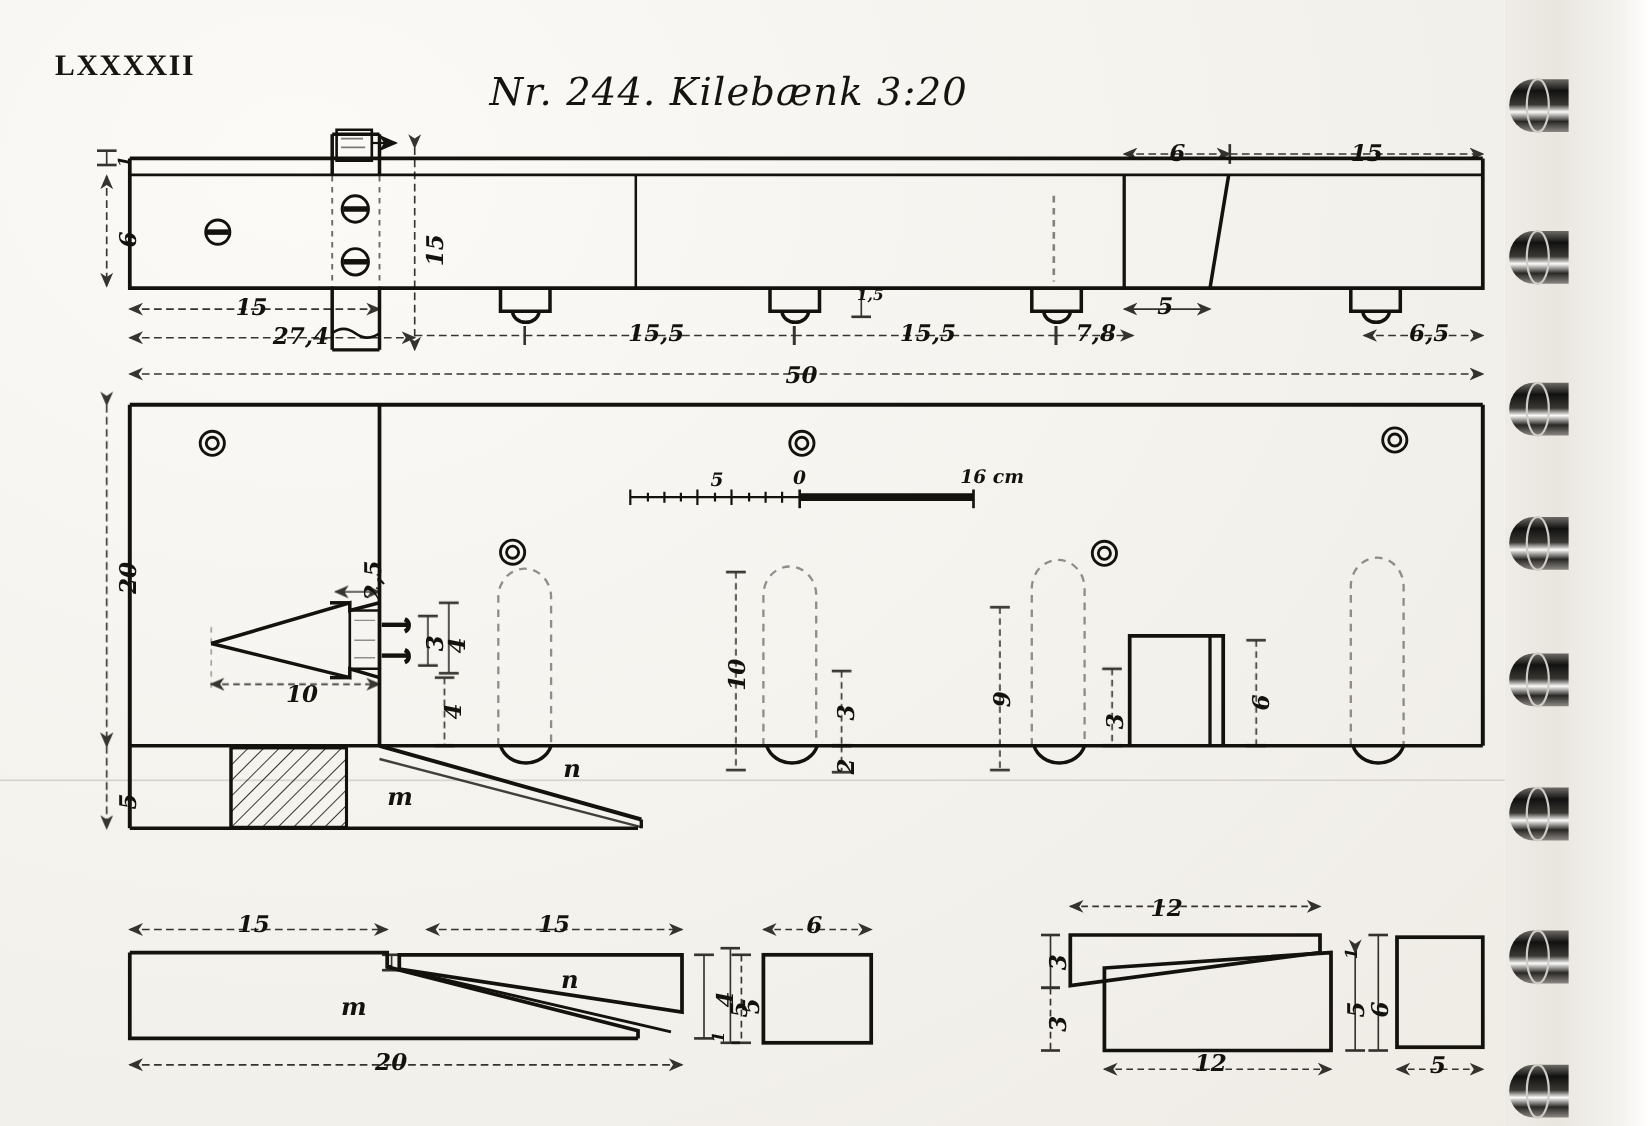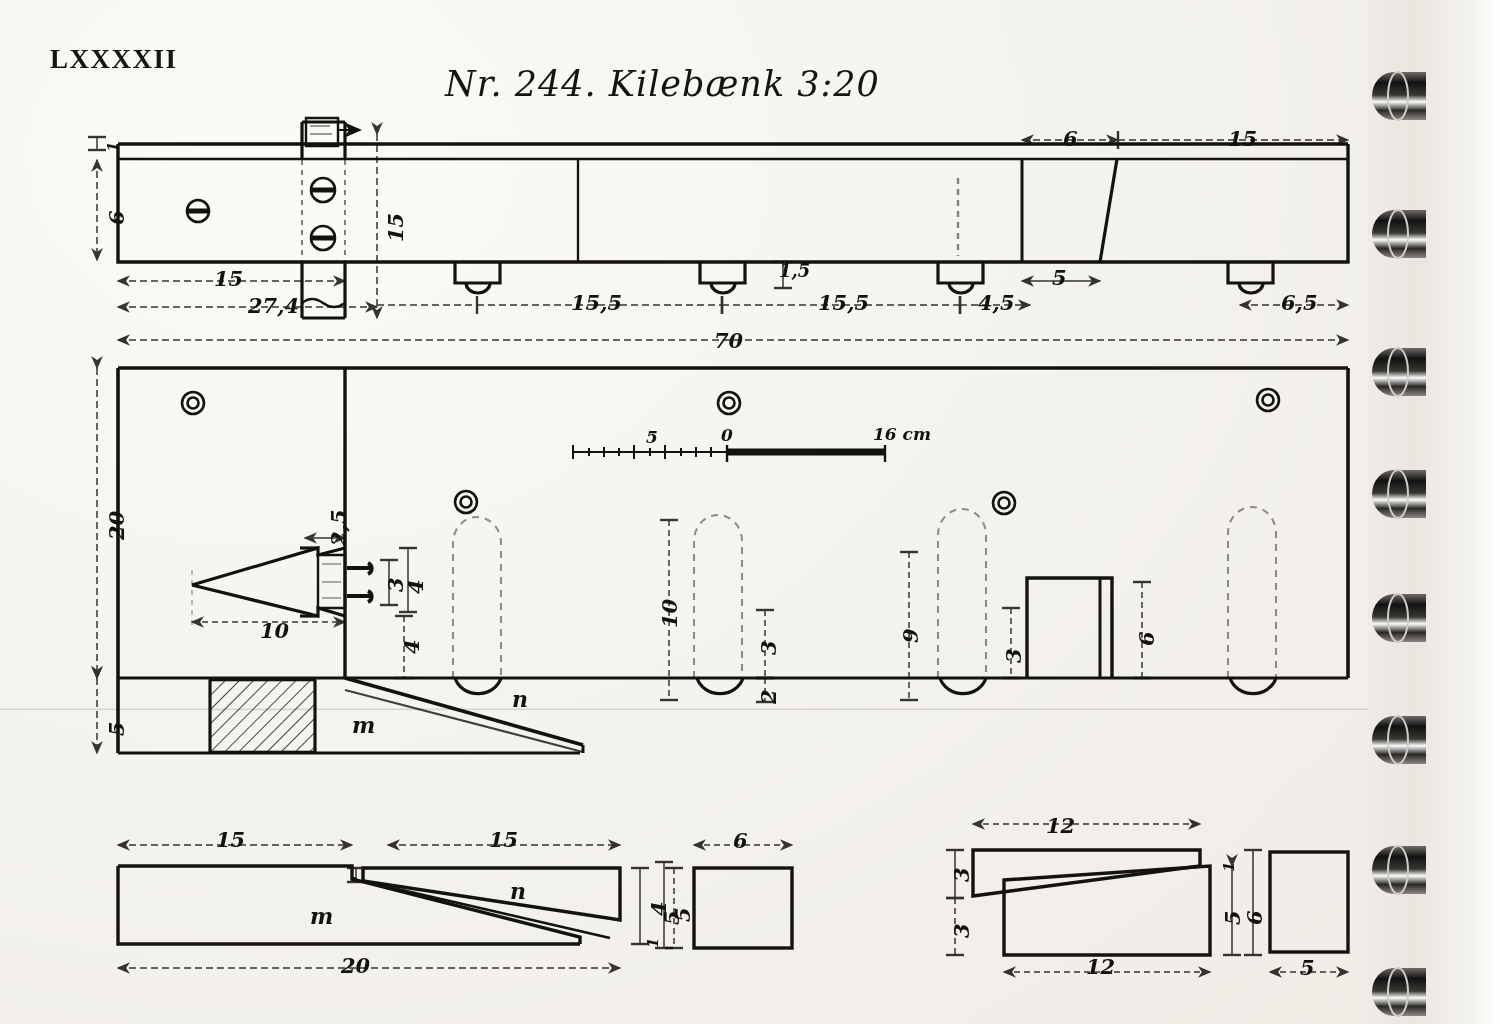--- a/index.html
+++ b/index.html
@@ -37,21 +37,21 @@
   .title{
     position:absolute;font-family:"DejaVu Serif",serif;
     font-style:italic;font-size:35px;color:#16140e;white-space:nowrap;
     letter-spacing:1px;
   }
   .dim{
     position:absolute;font-family:"DejaVu Serif",serif;font-style:italic;
     font-weight:700;color:#14120d;white-space:nowrap;
     font-size:21px;line-height:1;
   }
-  .dim.s{font-size:18px;}
+  .dim.s{font-size:14px;}
   .dim.xs{font-size:15px;}
   .lbl{
     position:absolute;font-family:"DejaVu Serif",serif;font-style:italic;
     font-weight:700;color:#14120d;font-size:22px;line-height:1;
   }
   .rot90{transform:rotate(-90deg);transform-origin:left top;}
   .scaletxt{
     position:absolute;font-family:"DejaVu Serif",serif;font-style:italic;
     font-weight:700;font-size:17px;color:#14120d;white-space:nowrap;
   }
@@ -297,27 +297,27 @@
 
   <div class="title" style="left:445px;top:64px">Nr. 244. Kilebænk 3:20</div>
 
   <div class="dim xs rot90" style="left:106px;top:152px">1</div>
   <div class="dim rot90" style="left:106px;top:225px">6</div>
   <div class="dim rot90" style="left:385px;top:242px">15</div>
   <div class="dim" style="left:214px;top:268px">15</div>
   <div class="dim" style="left:248px;top:295px">27,4</div>
   <div class="dim" style="left:571px;top:292px">15,5</div>
   <div class="dim" style="left:818px;top:292px">15,5</div>
-  <div class="dim" style="left:978px;top:292px">4,5</div>
+  <div class="dim" style="left:978px;top:292px">7,8</div>
   <div class="dim s" style="left:779px;top:262px">1,5</div>
   <div class="dim" style="left:1052px;top:267px">5</div>
   <div class="dim" style="left:1281px;top:292px">6,5</div>
   <div class="dim" style="left:1063px;top:128px">6</div>
   <div class="dim" style="left:1228px;top:128px">15</div>
-  <div class="dim" style="left:714px;top:330px">70</div>
+  <div class="dim" style="left:714px;top:330px">50</div>
 
   <div class="dim rot90" style="left:106px;top:540px">20</div>
   <div class="dim rot90" style="left:106px;top:736px">5</div>
   <div class="dim rot90" style="left:328px;top:546px">2,5</div>
   <div class="dim" style="left:260px;top:620px">10</div>
   <div class="dim rot90" style="left:385px;top:592px">3</div>
   <div class="dim rot90" style="left:405px;top:594px">4</div>
   <div class="dim rot90" style="left:401px;top:654px">4</div>
   <div class="dim rot90" style="left:659px;top:628px">10</div>
   <div class="dim rot90" style="left:758px;top:655px">3</div>

